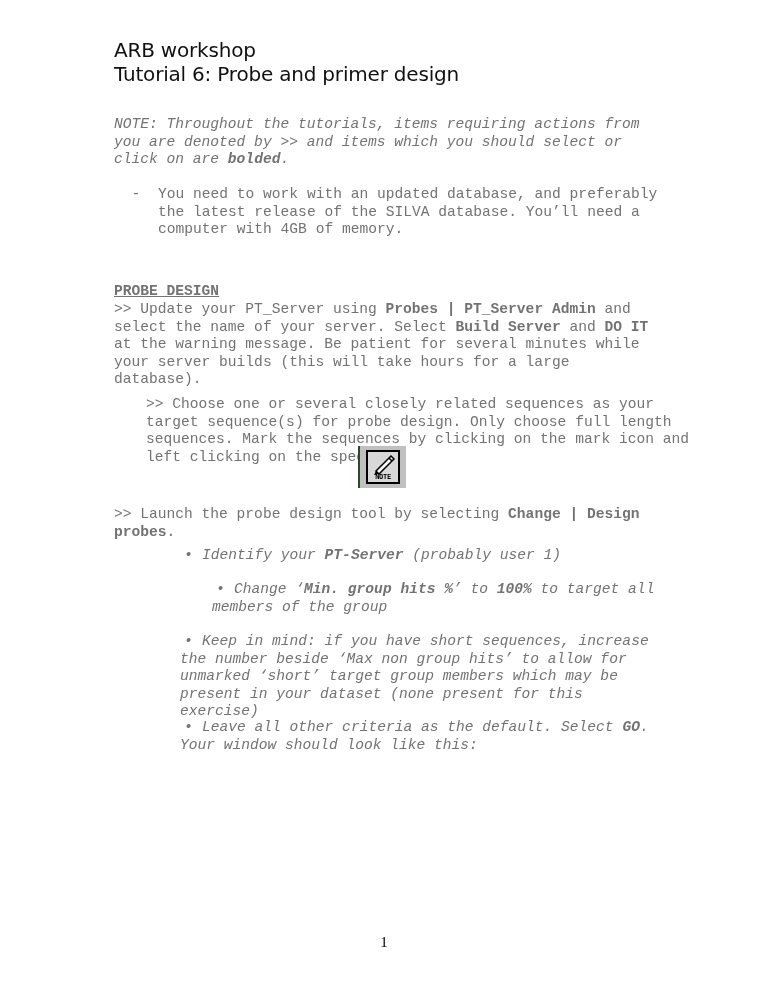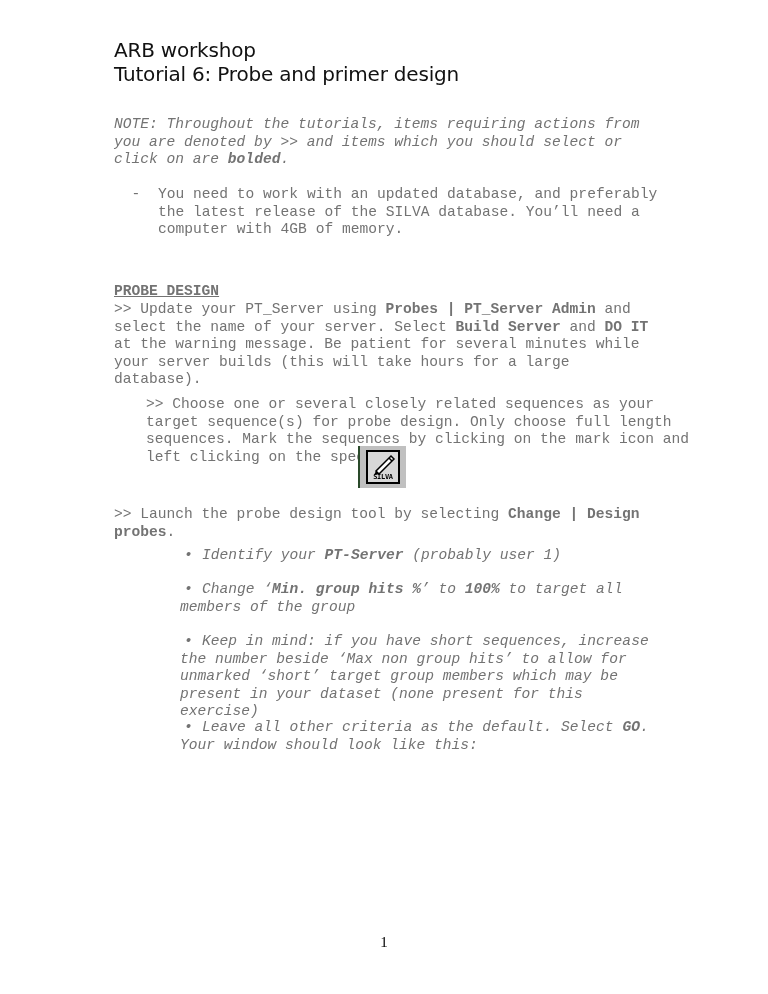--- a/index.html
+++ b/index.html
@@ -20,21 +20,21 @@
   .p1 { top: 297px; }
   .p2 { top: 392px; margin-left: 32px; }
   .markicon { position: absolute; left: 358px; top: 442px; width: 48px; height: 42px; background: #c0c0c0; border-left: 2px solid #2a4a2a; box-sizing: border-box; display: flex; align-items: center; justify-content: center; }
   .markicon .inner { width: 34px; height: 34px; border: 2px solid #000; background: #d8d8d8; box-sizing: border-box; position: relative; }
   .markicon .lbl { position: absolute; bottom: 1px; left: 0; right: 0; text-align: center; font-family: "DejaVu Sans Mono", monospace; font-size: 7px; font-weight: bold; letter-spacing: -0.3px; }
   .p3 { top: 502px; }
   .bullets { position: absolute; left: 180px; width: 480px; }
   .bullet-item { position: absolute; left: 0; width: 480px; font-style: italic; }
   .bullet-item .bul { display: inline-block; width: 22px; text-indent: 4px; }
   .b1 { top: 543px; }
-  .b2 { top: 577px; }
+  .b2 { top: 577px; margin-left: 32px; }
   .b3 { top: 629px; }
   .b4 { top: 715px; }
   .pagenum { position: absolute; left: 0; width: 768px; top: 930px; text-align: center; font-family: "Liberation Serif", serif; font-size: 15px; }
   b { font-weight: bold; }
 </style>
 </head>
 <body>
 
 <div class="page">
 
@@ -56,21 +56,21 @@
 
   <div class="blk body p2">&gt;&gt; Choose one or several closely related sequences as your target sequence(s) for probe design.  Only choose full length sequences. Mark the sequences by clicking on the mark icon and left clicking on the species</div>
 
   <div class="markicon">
     <div class="inner">
       <svg width="30" height="22" viewBox="0 0 30 22" style="position:absolute;left:0;top:1px;">
         <polygon points="8,18 11,21 26,6 23,3" fill="#fff" stroke="#000" stroke-width="1.5"></polygon>
         <polygon points="8,18 6,22 11,21" fill="#000"></polygon>
         <line x1="21" y1="5" x2="24" y2="8" stroke="#000" stroke-width="1.5"></line>
       </svg>
-      <div class="lbl">SILVA</div>
+      <div class="lbl">NOTE</div>
     </div>
   </div>
 
   <div class="blk body p3"><span>&gt;&gt; Launch the probe design tool by selecting </span><b>Change | Design probes</b><span>.</span></div>
 
   <div class="bullets body">
     <div class="bullet-item b1"><span class="bul">•</span><span>Identify your </span><b>PT-Server</b><span> (probably user 1)</span></div>
 
     <div class="bullet-item b2"><span class="bul">•</span><span>Change ‘</span><b>Min. group hits %</b><span>’ to </span><b>100%</b><span> to target all members of the group</span></div>
 

